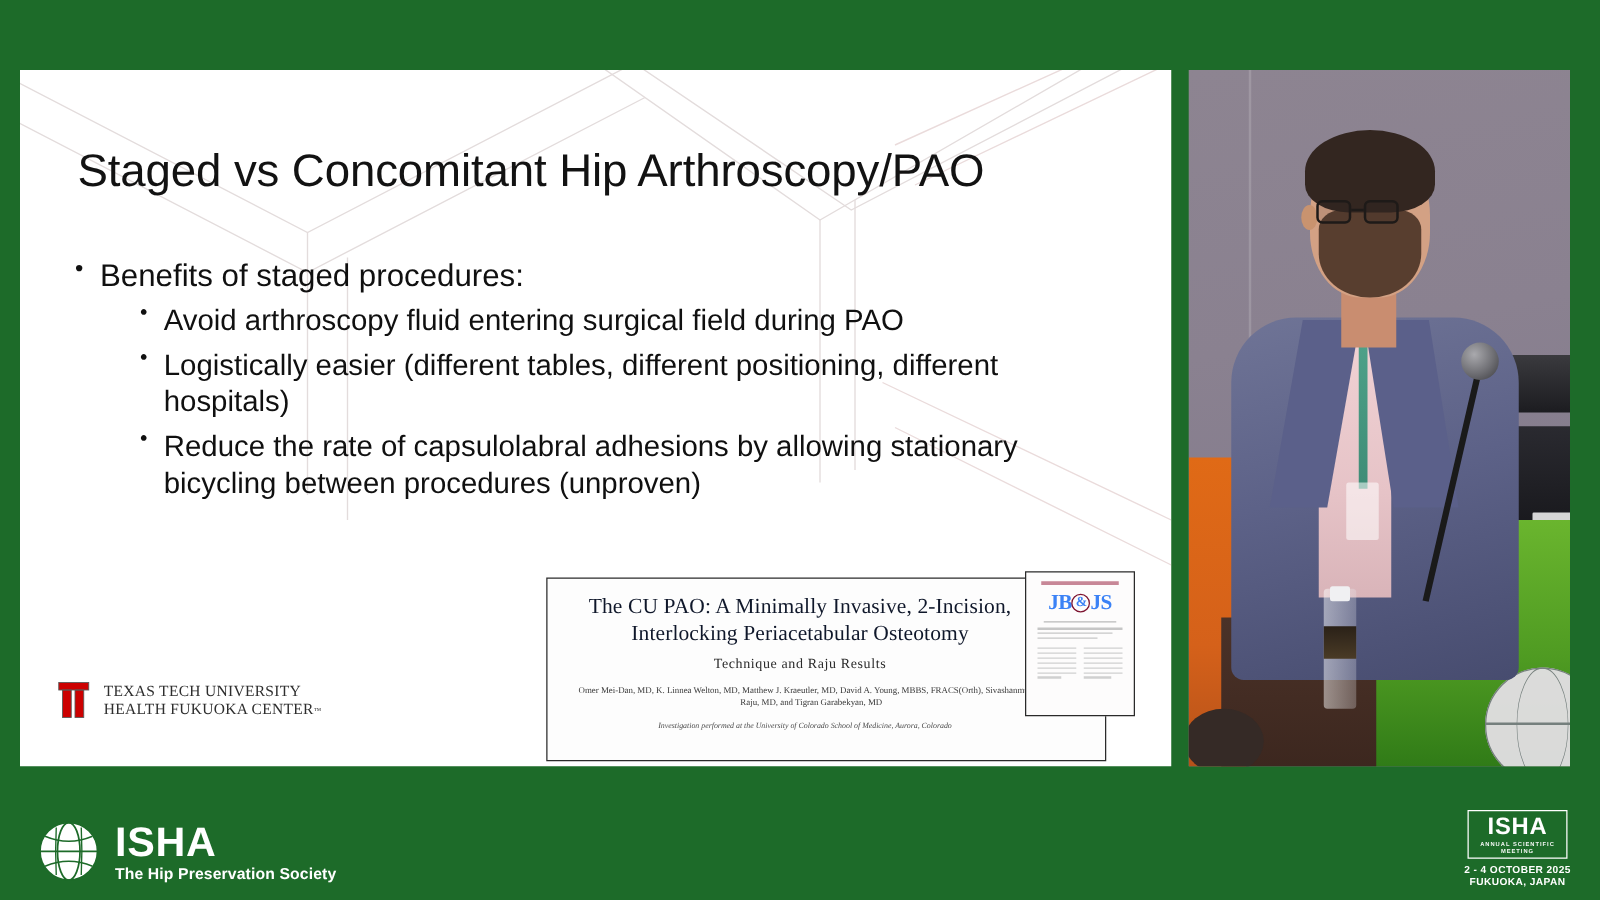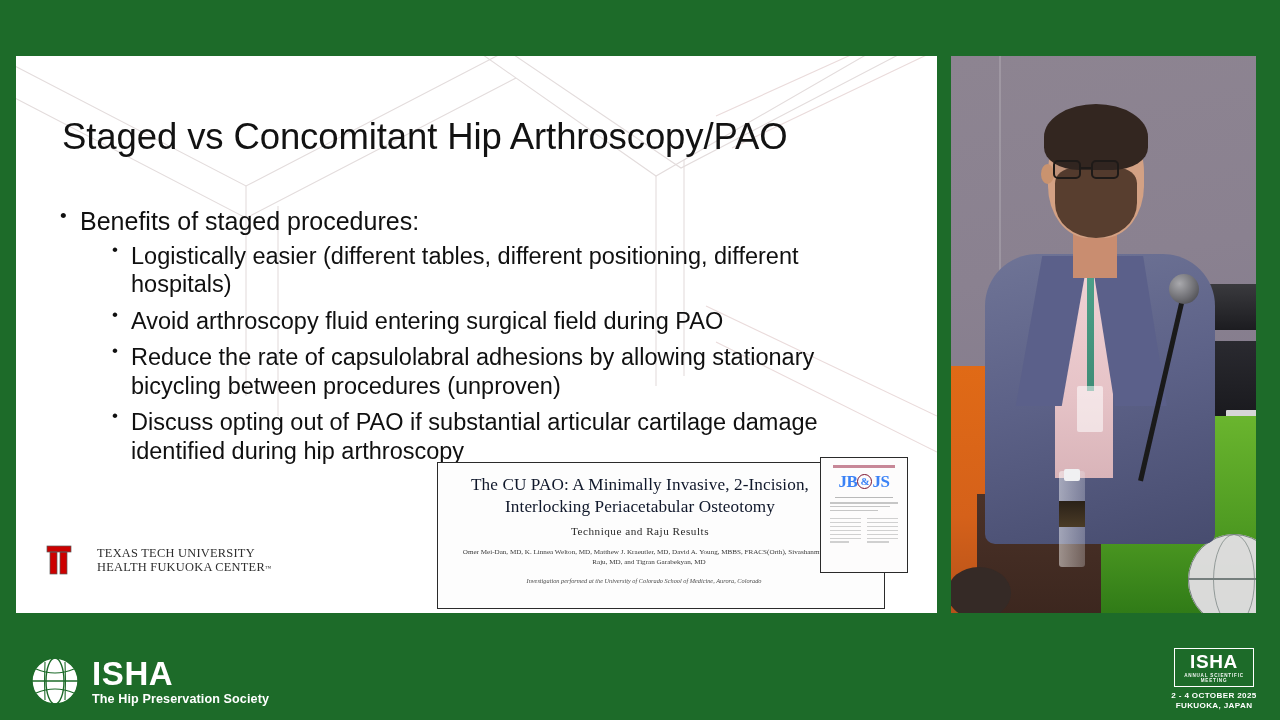--- a/index.html
+++ b/index.html
@@ -155,21 +155,21 @@
   .jt-lines { padding: 4px 9px 0; }
   .jt-lines i { display: block; height: 1.4px; background: #c6c6c6; margin-bottom: 2.2px; }
   .jt-cols { display: flex; gap: 6px; padding: 5px 9px 0; }
   .jt-cols div { flex: 1; }
   .jt-cols div i { display: block; height: 1.3px; background: #d0d0d0; margin-bottom: 2.6px; }
 
   
   .ttu-logo {
     position: absolute;
     left: 30px; top: 489px;
-    display: flex; align-items: center; gap: 25px;
+    display: flex; align-items: center; gap: 11px;
   }
   .ttu-mark { width: 26px; height: 30px; }
   .ttu-text {
     font-family: "Liberation Serif", serif;
     font-size: 12.4px;
     color: #2e2e2e;
     line-height: 1.16;
     letter-spacing: 0.25px;
     white-space: nowrap;
   }
@@ -386,24 +386,23 @@
       </g>
     </svg>
 
     <div class="slide-content">
 
       <div class="slide-title">Staged vs Concomitant Hip Arthroscopy/PAO</div>
 
       <div class="bullets">
         <div class="b1">Benefits of staged procedures:</div>
         <div class="sub-list">
+          <div class="b2">Avoid arthroscopy fluid entering surgical field during PAO</div>
           <div class="b2">Logistically easier (different tables, different positioning, different hospitals)</div>
-          <div class="b2">Avoid arthroscopy fluid entering surgical field during PAO</div>
           <div class="b2">Reduce the rate of capsulolabral adhesions by allowing stationary bicycling between procedures (unproven)</div>
-          <div class="b2">Discuss opting out of PAO if substantial articular cartilage damage identified during hip arthroscopy</div>
         </div>
       </div>
 
       <div class="cite-card">
         <div class="cite-inner">
           <div class="cite-title">The CU PAO: A Minimally Invasive, 2-Incision, Interlocking Periacetabular Osteotomy</div>
           <div class="cite-sub">Technique and Raju Results</div>
           <div class="cite-authors">Omer Mei-Dan, MD, K. Linnea Welton, MD, Matthew J. Kraeutler, MD, David A. Young, MBBS, FRACS(Orth), Sivashanmugam Raju, MD, and Tigran Garabekyan, MD</div>
           <div class="cite-note">Investigation performed at the University of Colorado School of Medicine, Aurora, Colorado</div>
 

